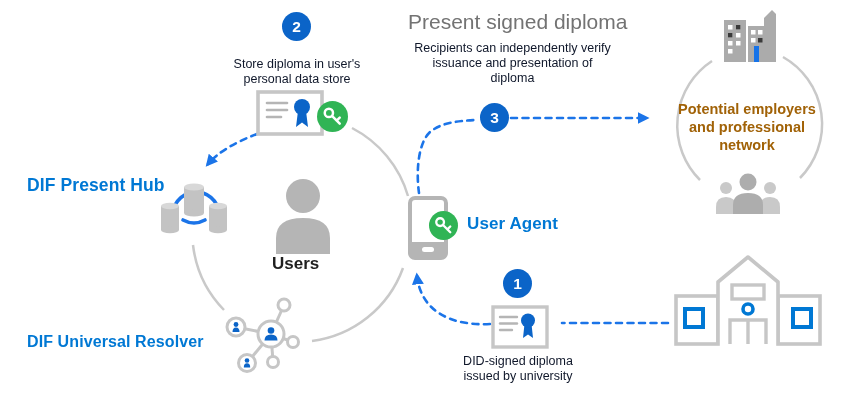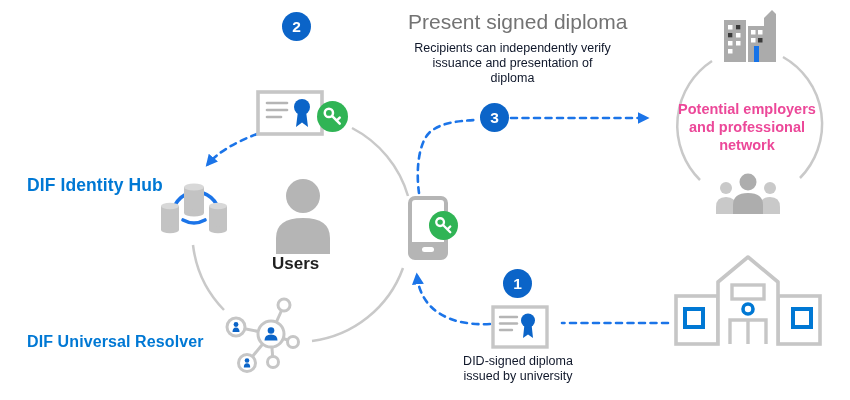--- a/index.html
+++ b/index.html
@@ -3,21 +3,21 @@
 <meta charset="utf-8">
 <style>
   html,body{margin:0;padding:0;background:#fff;}
   .stage{position:relative;width:850px;height:400px;background:#ffffff;overflow:hidden;
          font-family:"Liberation Sans","DejaVu Sans",sans-serif;}
   .abs{position:absolute;}
   .blue-label{color:#0078D4;font-weight:bold;font-size:17px;letter-spacing:0.1px;}
   .dark-label{color:#1f1f1f;font-weight:bold;font-size:17px;}
   .heading{color:#737373;font-weight:normal;font-size:21px;}
   .caption{font-size:12.5px;color:#0f172a;text-align:center;line-height:1.2;}
-  .emph{font-weight:bold;font-size:14.5px;color:#ec4899;text-align:center;line-height:1.25;}
+  .emph{font-weight:bold;font-size:14.5px;color:#a16207;text-align:center;line-height:1.25;}
   .badge{position:absolute;width:29px;height:29px;border-radius:50%;background:#0B64C8;
          color:#fff;font-weight:bold;font-size:15.5px;display:flex;align-items:center;
          justify-content:center;z-index:4;}
   .keydot{position:absolute;border-radius:50%;background:#30B455;display:flex;
           align-items:center;justify-content:center;z-index:5;}
   svg{display:block;}
 </style>
 </head>
 <body>
 
@@ -49,25 +49,27 @@
       <path d="M490,324 C452,326 421,312 417,276" marker-end="url(#arw)"></path>
     </g>
   </svg>
 
   <div class="badge" style="left:282px;top:12px;">2</div>
   <div class="badge" style="left:480px;top:103px;">3</div>
   <div class="badge" style="left:503px;top:269px;">1</div>
 
   <div class="abs heading" style="left:408px;top:10px;z-index:3">Present signed diploma</div>
   <div class="abs caption" style="left:410px;top:41px;width:205px;z-index:3">Recipients can independently verify issuance and presentation of diploma</div>
+  <div class="abs caption" style="left:217px;top:57px;width:160px;z-index:3">Store diploma in user's personal data store</div>
   <div class="abs caption" style="left:453px;top:354px;width:130px;z-index:3">DID-signed diploma issued by university</div>
 
-  <div class="abs blue-label" style="left:27px;top:175px;font-size:17.5px;z-index:3">DIF Identity Hub</div>
+  <div class="abs blue-label" style="left:27px;top:175px;font-size:17.5px;z-index:3">DIF Present Hub</div>
   <div class="abs blue-label" style="left:27px;top:333px;font-size:16px;z-index:3">DIF Universal Resolver</div>
   <div class="abs dark-label" style="left:272px;top:254px;width:62px;z-index:3">Users</div>
+  <div class="abs blue-label" style="left:467px;top:214px;z-index:6">User Agent</div>
   <div class="abs emph" style="left:672px;top:100px;width:150px;z-index:3">Potential employers and professional network</div>
 
   <svg class="abs" style="left:152px;top:178px;z-index:2" width="84" height="68">
     <g fill="none" stroke="#1B74E8" stroke-width="3.6" stroke-linecap="round">
       <path d="M23,27 Q28,18 37,15"></path>
       <path d="M51,15 Q60,18 65,27"></path>
       <path d="M31,42 Q42,48 53,42"></path>
     </g>
     <g>
       <rect x="32" y="9" width="20" height="26" fill="#C3C3C3"></rect>

